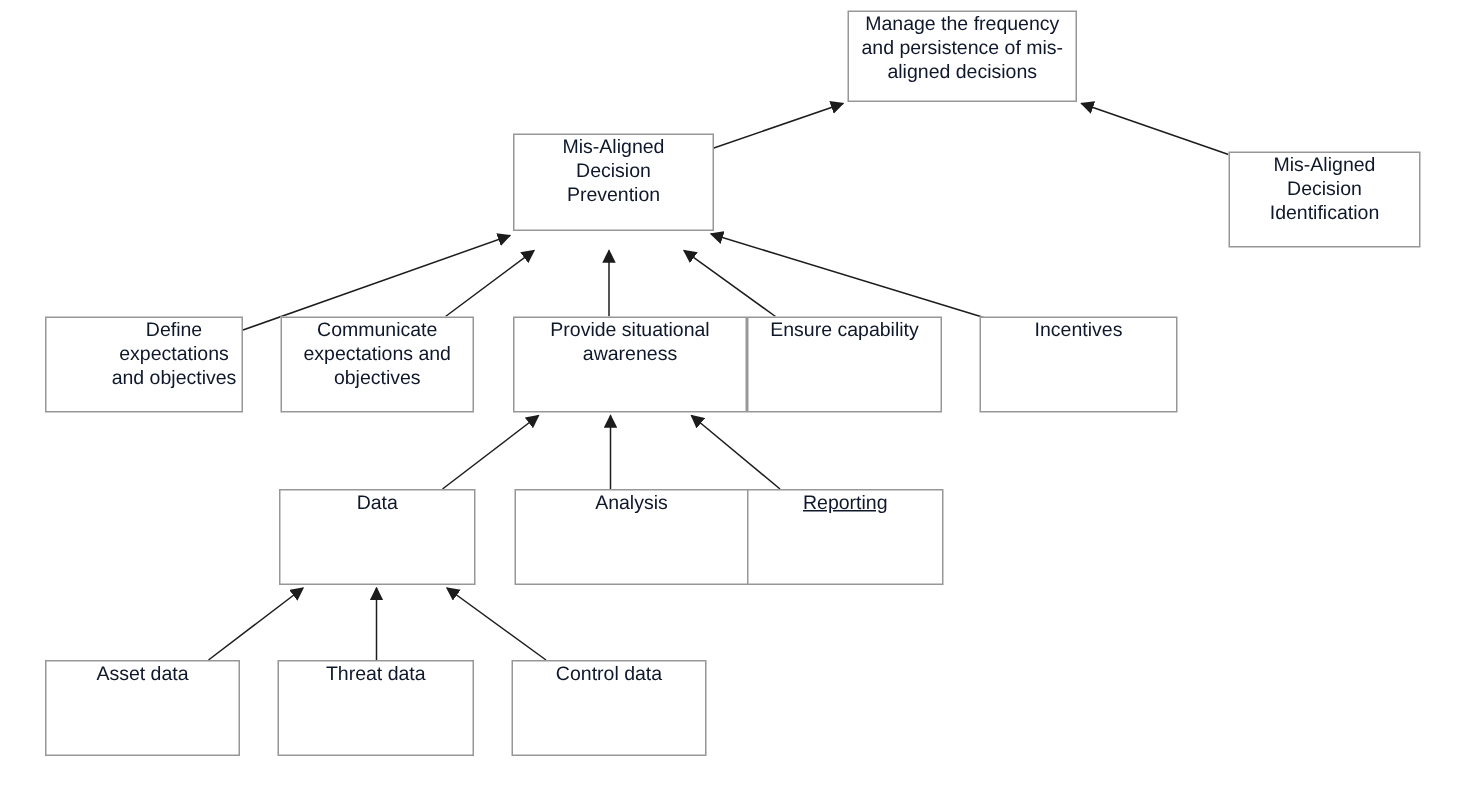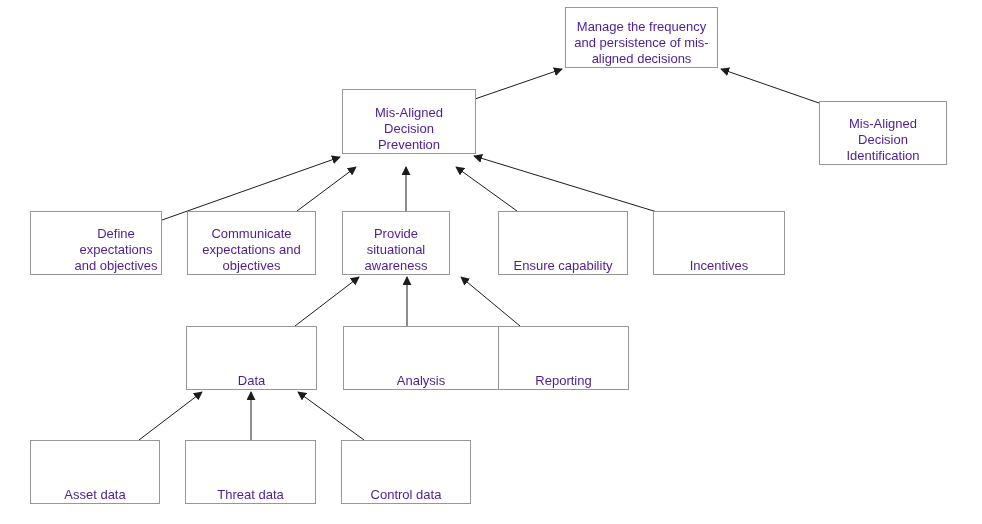--- a/index.html
+++ b/index.html
@@ -22,41 +22,41 @@
     width: 982px;
     height: 524px;
     pointer-events: none;
   }
   .node {
     position: absolute;
     box-sizing: border-box;
     border: 1px solid #979797;
     background: #ffffff;
     display: flex;
-    align-items: flex-end;
+    align-items: flex-start;
     justify-content: center;
     text-align: center;
     font-size: 13px;
     line-height: 16px;
-    color: #4c1d95;
+    color: #0f172a;
   }
   .node span { display: inline-block; }
 
   
   #node-top            { left: 565px; top:   7px; width: 153px; height: 61px; }
   #node-prevention     { left: 342px; top: 89px; width: 134px; height: 65px; }
   #node-identification { left: 819px; top: 101px; width: 128px; height: 64px; }
   #node-define         { left:  30px; top: 211px; width: 132px; height: 64px; padding-left: 40px; }
   #node-communicate    { left: 187px; top: 211px; width: 129px; height: 64px; }
-  #node-psa            { left: 342px; top: 211px; width: 108px; height: 64px; }
+  #node-psa            { left: 342px; top: 211px; width: 156px; height: 64px; }
   #node-ensure         { left: 498px; top: 211px; width: 130px; height: 64px; }
   #node-incentives     { left: 653px; top: 211px; width: 132px; height: 64px; }
   #node-data           { left: 186px; top: 326px; width: 131px; height: 64px; }
   #node-analysis       { left: 343px; top: 326px; width: 156px; height: 64px; }
-  #node-reporting      { left: 498px; top: 326px; width: 131px; height: 64px; }
+  #node-reporting      { left: 498px; top: 326px; width: 131px; height: 64px; text-decoration: underline; }
   #node-asset          { left:  30px; top: 440px; width: 130px; height: 64px; }
   #node-threat         { left: 185px; top: 440px; width: 131px; height: 64px; }
   #node-control        { left: 341px; top: 440px; width: 130px; height: 64px; }
 
   
   #node-top span            { max-width: 142px; }
   #node-prevention span     { max-width: 90px;  }
   #node-identification span { max-width: 95px;  }
   #node-define span         { max-width: 108px; }
   #node-communicate span    { max-width: 112px; }

